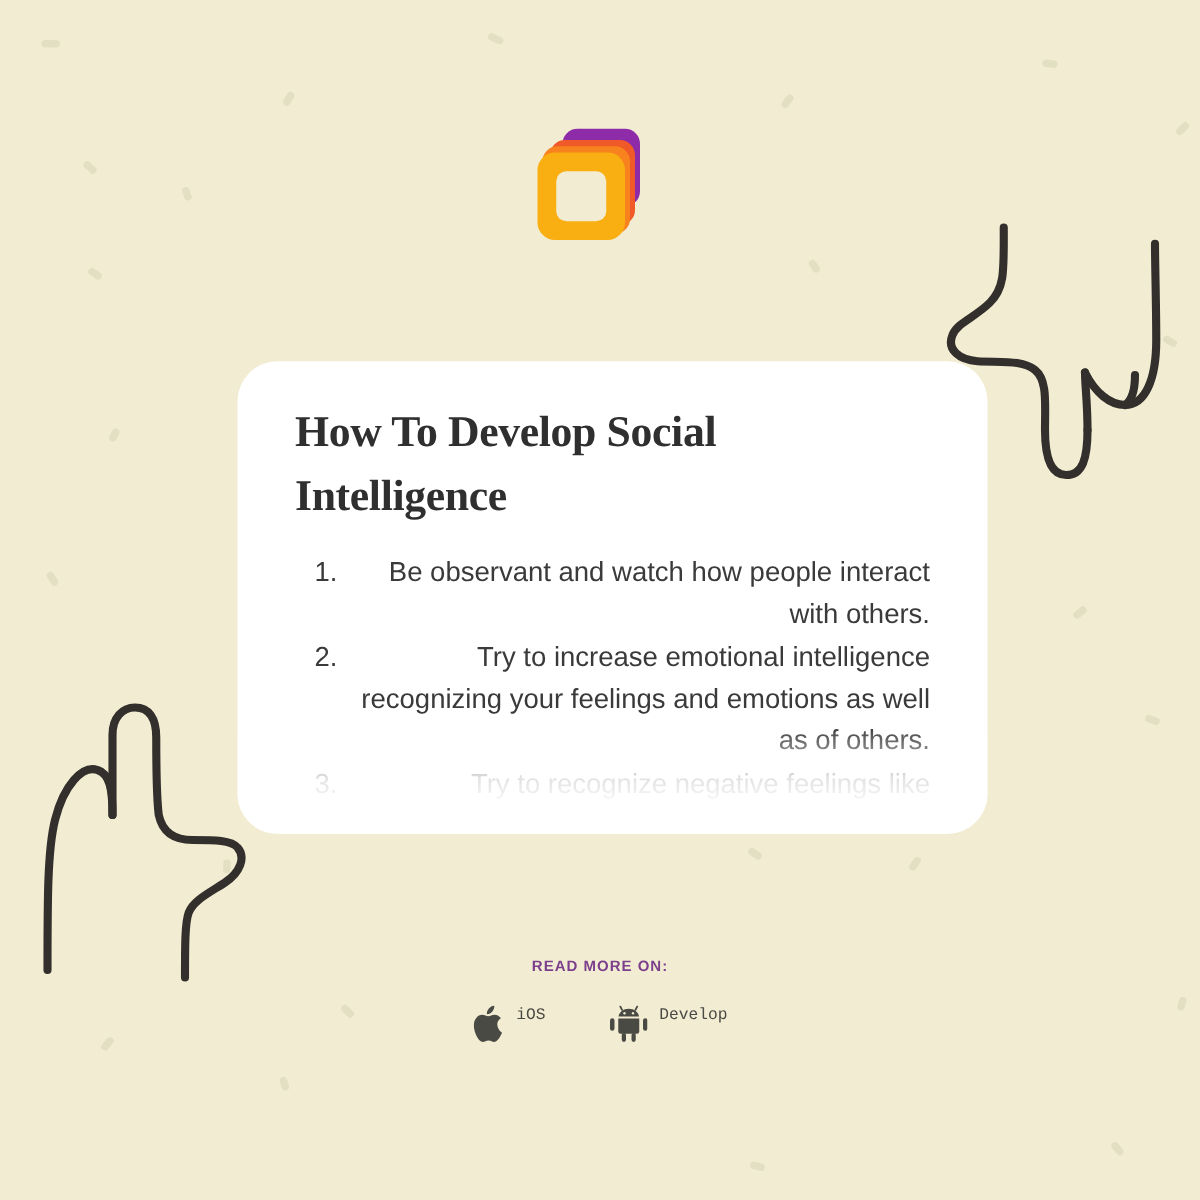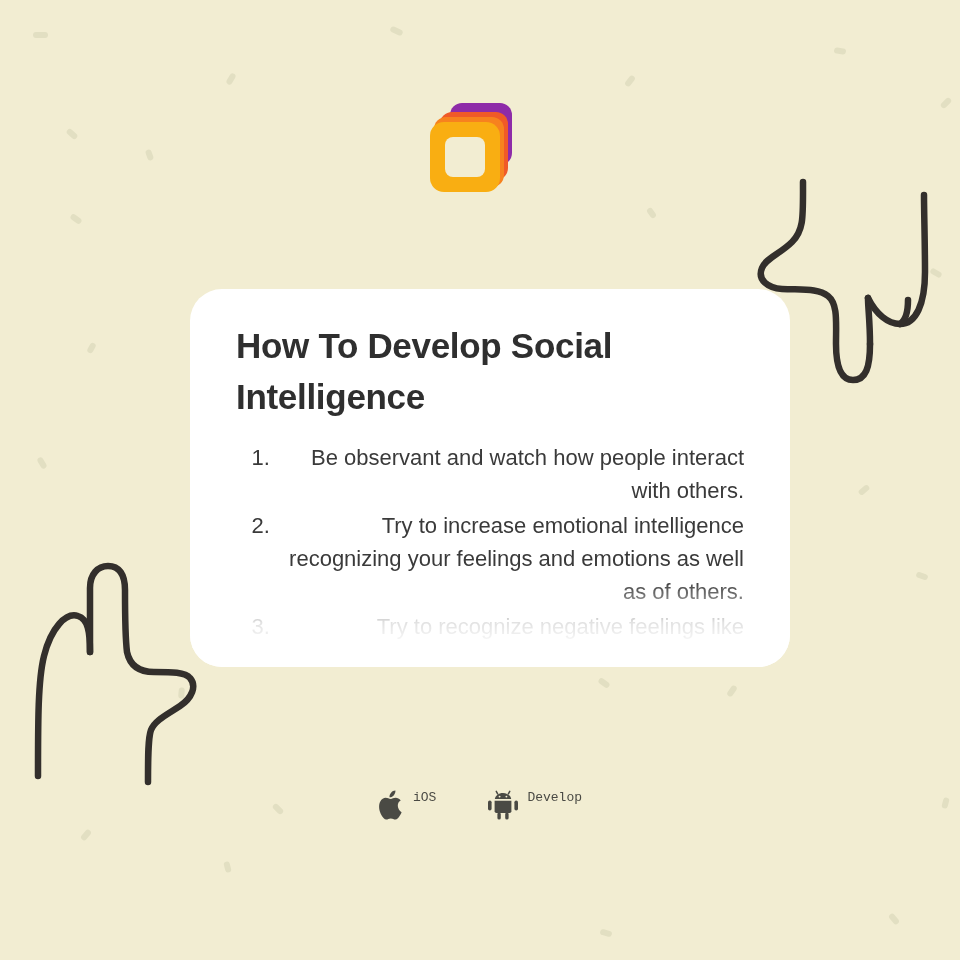--- a/index.html
+++ b/index.html
@@ -93,20 +93,21 @@
     box-sizing: border-box;
     padding: 32px 46px 0 46px;
   }
   .card-title {
     font-size: 35px;
     font-weight: bold;
     color: #2F2F2F;
     line-height: 1.45;
     letter-spacing: -0.3px;
     margin: 0 0 18px 0;
+    font-family: Liberation Serif, serif;
   }
   .card-list {
     margin: 0;
     padding: 0 0 0 40px;
     list-style: decimal;
     color: #3A3A3A;
     font-size: 22px;
     line-height: 1.5;
   }
   .card-list li {
@@ -225,20 +226,21 @@
     <h1 class="card-title">How To Develop Social Intelligence</h1>
     <ol class="card-list">
       <li>Be observant and watch how people interact with others.</li>
       <li>Try to increase emotional intelligence recognizing your feelings and emotions as well as of others.</li>
       <li>Try to recognize negative feelings like</li>
     </ol>
     <div class="fade"></div>
   </div>
 
   <div class="footer">
+    <p class="read-more">READ MORE ON:</p>
     <div class="stores">
       <div class="store">
         <span>
           <svg width="26" height="30" viewBox="0 0 26 30" xmlns="http://www.w3.org/2000/svg">
             <path d="M17.4 0.6c0.2 1.7-0.5 3.4-1.5 4.6-1.1 1.3-2.8 2.3-4.4 2.1-0.2-1.6 0.6-3.4 1.6-4.5C14.2 1.4 16 0.5 17.4 0.6z" fill="#4A4A44"></path>
             <path d="M23.6 22.2c-0.6 1.4-0.9 2-1.7 3.3-1.1 1.8-2.7 4-4.6 4-1.7 0-2.2-1.1-4.5-1.1-2.3 0-2.8 1.1-4.5 1.1-1.9 0-3.4-2-4.5-3.8C0.7 20.6 0.4 14.6 2.3 11.4c1.3-2.3 3.4-3.6 5.4-3.6 2 0 3.3 1.1 5 1.1 1.6 0 2.6-1.1 5-1.1 1.8 0 3.7 1 5 2.7C18.4 12.8 19.1 19.1 23.6 22.2z" fill="#4A4A44"></path>
           </svg>
         </span>
         <span class="store-label">iOS</span>
       </div>

